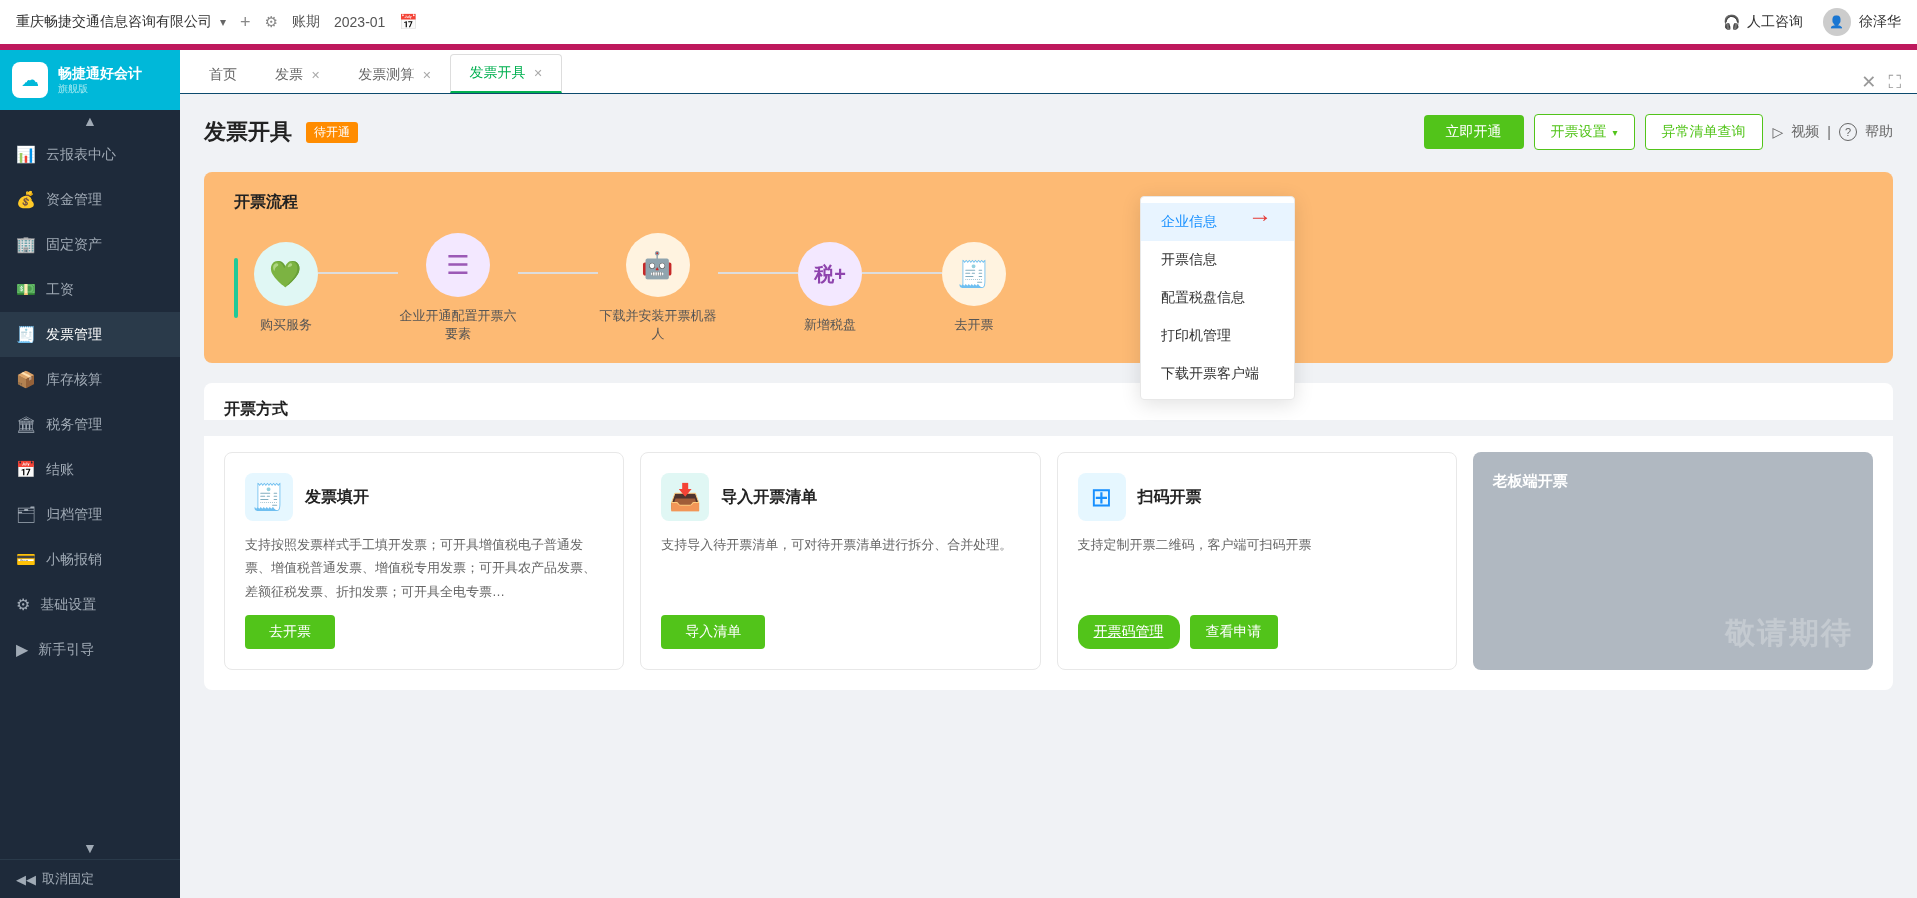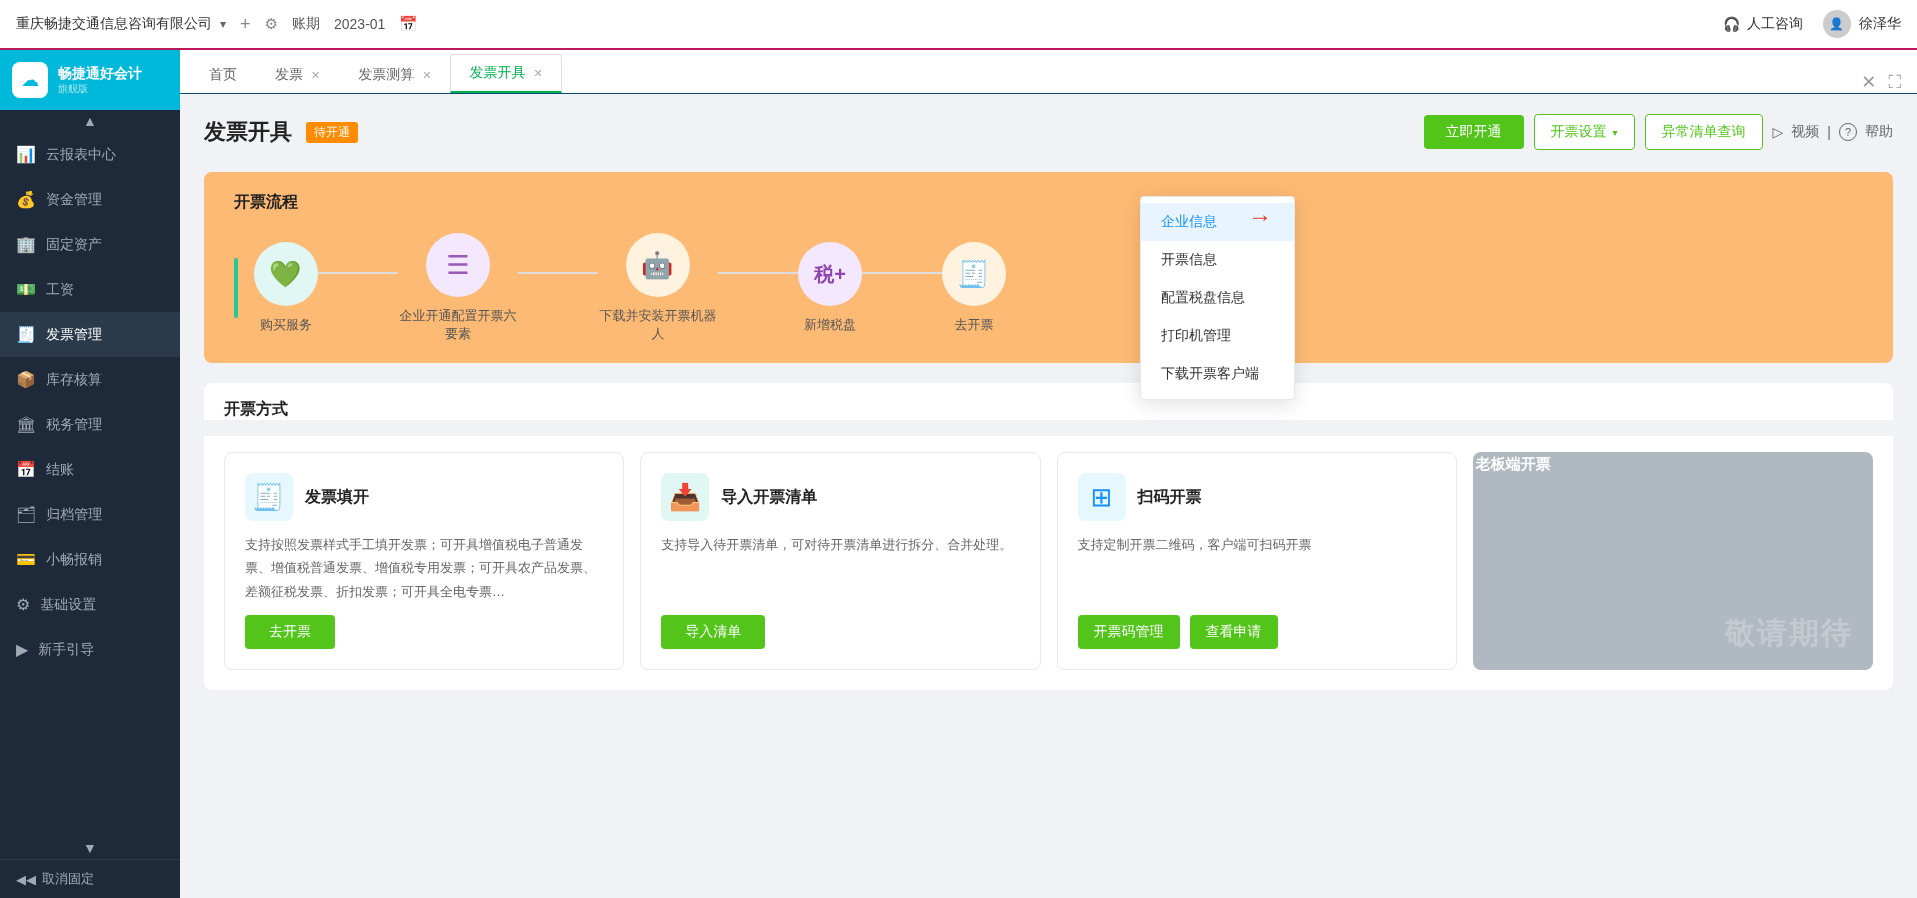--- a/index.html
+++ b/index.html
@@ -1,21 +1,21 @@
 <!DOCTYPE html>
 <html><head>
   <meta charset="utf-8">
   <style>
     * { margin: 0; padding: 0; box-sizing: border-box; }
     body { font-family: "Microsoft YaHei", "PingFang SC", sans-serif; font-size: 14px; background: #f5f5f5; width: 1917px; height: 898px; overflow: hidden; display: flex; flex-direction: column; }
   </style>
 </head>
 <body>
 
-<div style="height:50px; background:#fff; display:flex; align-items:center; padding:0 16px; border-bottom:2px solid #be185d; gap:14px; flex-shrink:0;">
+<div style="height:50px; background:#fff; display:flex; align-items:center; padding:0 16px; border-bottom:6px solid #be185d; gap:14px; flex-shrink:0;">
   <div style="display:flex;align-items:center;gap:8px;cursor:pointer;">
     <span style="font-size:14px;color:#333;">重庆畅捷交通信息咨询有限公司</span>
     <span style="color:#666;font-size:12px;">▾</span>
   </div>
   <span style="font-size:18px;color:#888;cursor:pointer;">+</span>
   <span style="font-size:15px;color:#888;cursor:pointer;">⚙</span>
   <span style="color:#555;font-size:14px;">账期</span>
   <span style="color:#555;font-size:14px;font-weight:500;">2023-01</span>
   <span style="font-size:15px;color:#888;cursor:pointer;">📅</span>
   <div style="margin-left:auto;display:flex;align-items:center;gap:20px;">
@@ -222,26 +222,26 @@
             </div>
           </div>
 
           <div style="background:#fff;border:1px solid #e8e8e8;border-radius:8px;padding:20px;display:flex;flex-direction:column;gap:12px;">
             <div style="display:flex;align-items:center;gap:12px;">
               <div style="width:48px;height:48px;background:#e6f7ff;border-radius:8px;display:flex;align-items:center;justify-content:center;font-size:26px;color:#1890ff;">⊞</div>
               <span style="font-size:16px;font-weight:bold;color:#222;">扫码开票</span>
             </div>
             <p style="font-size:13px;color:#666;line-height:1.8;flex:1;">支持定制开票二维码，客户端可扫码开票</p>
             <div style="display:flex;gap:10px;">
-              <button style="background:#52c41a;color:#fff;border:none;padding:8px 16px;border-radius:4px;font-size:14px;cursor:pointer;">开票码管理</button>
+              <button style="background:#52c41a;color:#fff;border:none;padding:8px 16px;border-radius:12px;font-size:14px;cursor:pointer;text-decoration:underline;">开票码管理</button>
               <button style="background:#52c41a;color:#fff;border:none;padding:8px 16px;border-radius:4px;font-size:14px;cursor:pointer;">查看申请</button>
             </div>
           </div>
 
-          <div style="background:#b0b8c1;border-radius:8px;padding:3px;display:flex;flex-direction:column;position:relative;overflow:hidden;">
+          <div style="background:#b0b8c1;border-radius:8px;padding:20px;display:flex;flex-direction:column;position:relative;overflow:hidden;">
             <div style="display:flex;align-items:center;gap:12px;">
               <span style="font-size:15px;font-weight:bold;color:#fff;">老板端开票</span>
             </div>
             <div style="position:absolute;bottom:16px;right:20px;font-size:30px;font-weight:bold;color:rgba(255,255,255,0.25);letter-spacing:2px;">敬请期待</div>
           </div>
 
         </div>
       </div>
 
     </div>

